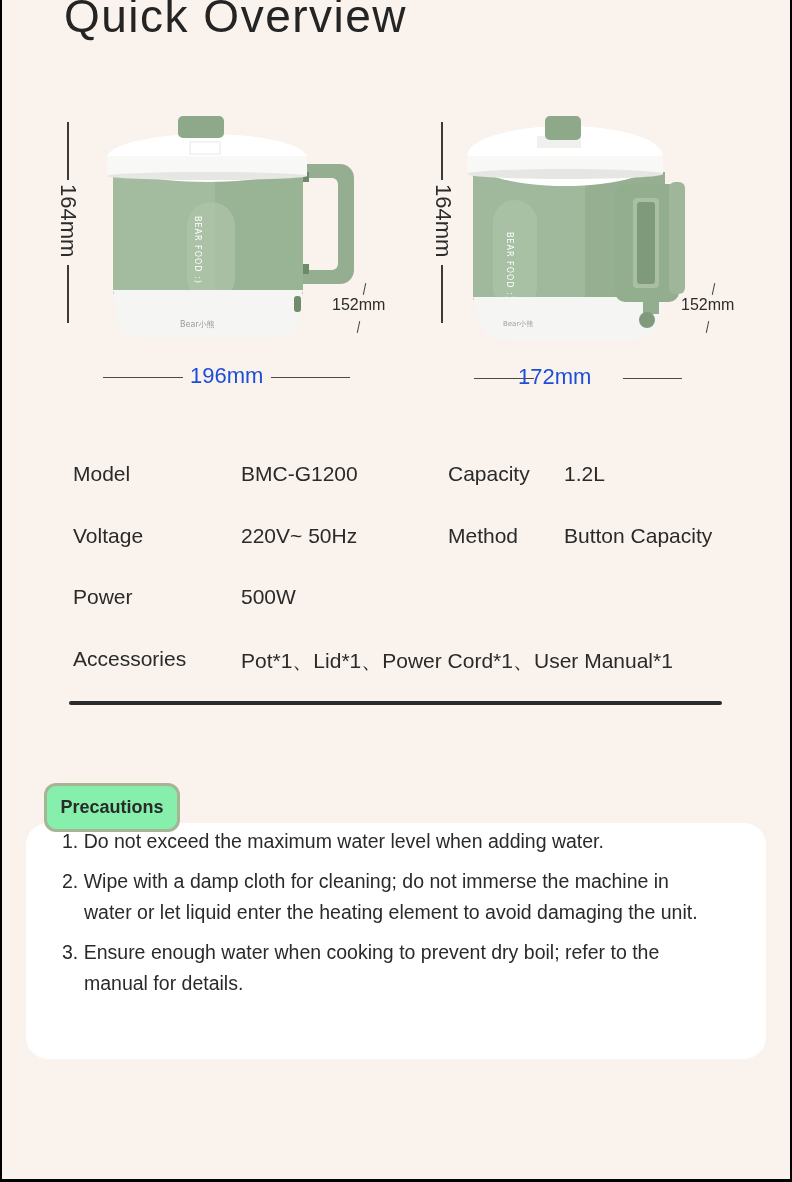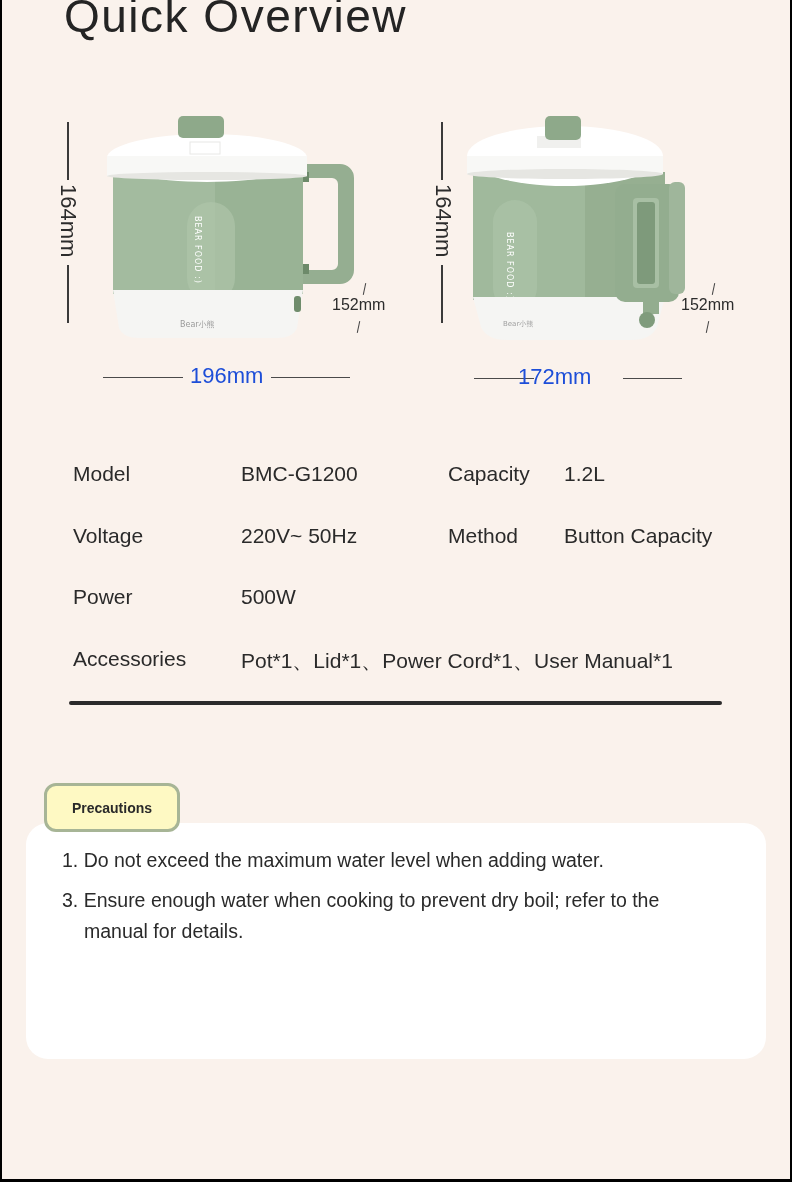--- a/index.html
+++ b/index.html
@@ -47,26 +47,26 @@
       background: #2b2b2b; border-radius: 2px;
     }
 
     
     .prec-card {
       position: absolute; left: 26px; top: 823px; width: 740px; height: 236px;
       background: #ffffff; border-radius: 22px;
     }
     .prec-tab {
       position: absolute; left: 44px; top: 783px; width: 130px; height: 43px;
-      border: 3px solid #a7b596; border-radius: 12px; background: #fef9c3;
+      border: 3px solid #a7b596; border-radius: 12px; background: #86efac;
       box-sizing: content-box;
       display: flex; align-items: center; justify-content: center;
-      font-size: 14px; font-weight: 700; color: #2a2a2a;
+      font-size: 18px; font-weight: 700; color: #2a2a2a;
     }
-    .prec-list { position: absolute; left: 62px; top: 845px; width: 660px; margin: 0; padding: 0; list-style: none; }
+    .prec-list { position: absolute; left: 62px; top: 826px; width: 660px; margin: 0; padding: 0; list-style: none; }
     .prec-item {
       font-size: 19.5px; line-height: 31px; color: #2a2a2a;
       padding-left: 22px; text-indent: -22px; margin-bottom: 9px;
     }
   </style>
 </head>
 <body>
 
 <div class="frame"></div>
 
@@ -168,14 +168,15 @@
     <span class="spec-label">Accessories</span>
     <span class="spec-value">Pot*1、Lid*1、Power Cord*1、User Manual*1</span>
   </div>
 </div>
 <div class="rule"></div>
 
 <div class="prec-card"></div>
 <div class="prec-tab">Precautions</div>
 <ul class="prec-list">
   <li class="prec-item">1. Do not exceed the maximum water level when adding water.</li>
+  <li class="prec-item">2. Wipe with a damp cloth for cleaning; do not immerse the machine in water or let liquid enter the heating element to avoid damaging the unit.</li>
   <li class="prec-item">3. Ensure enough water when cooking to prevent dry boil; refer to the manual for details.</li>
 </ul>
 
 </body></html>

